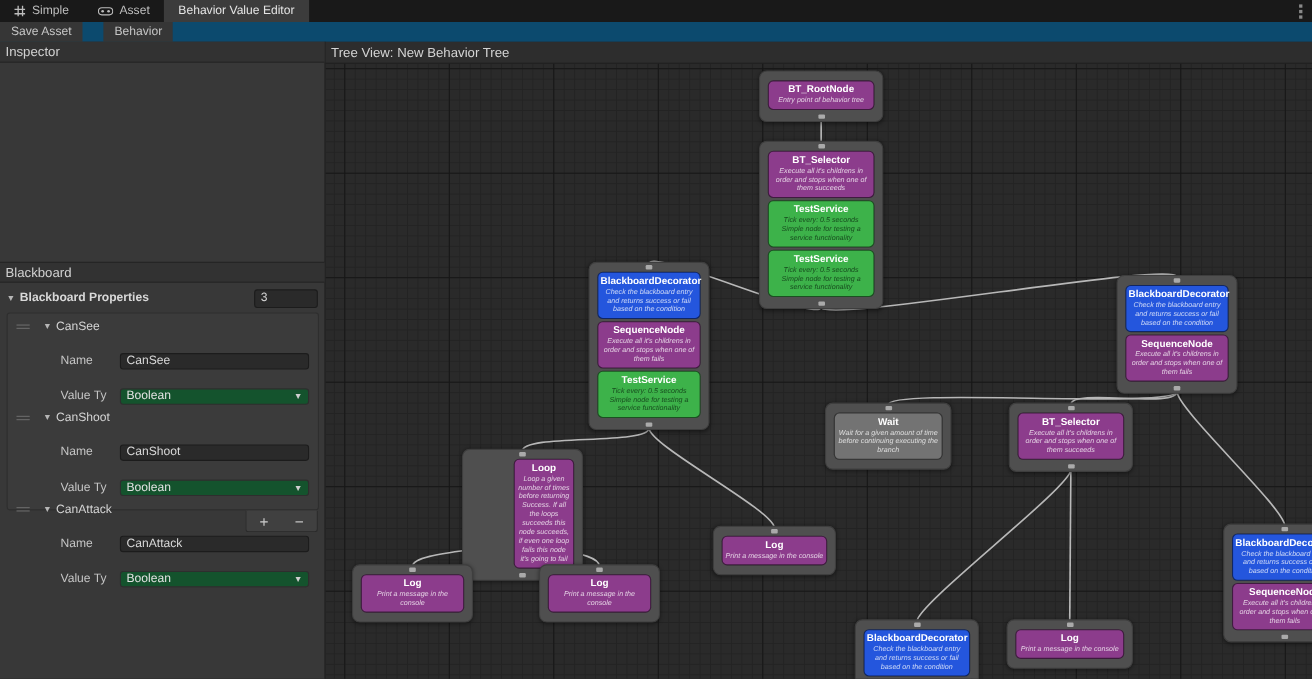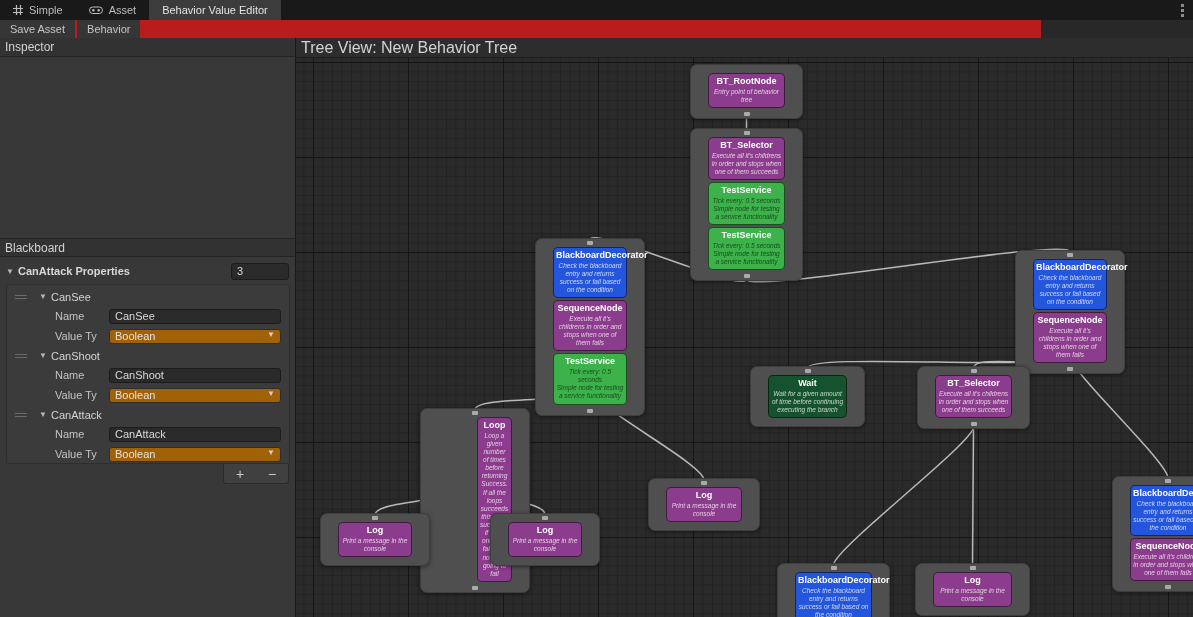--- a/index.html
+++ b/index.html
@@ -6,63 +6,63 @@
   html,body{width:1193px;height:617px;overflow:hidden;background:#282828;
     font-family:"Liberation Sans","DejaVu Sans",sans-serif;color:#d2d2d2;font-size:11px;}
   
   .tabbar{position:absolute;top:0;left:0;width:1193px;height:20px;background:#191919;display:flex;align-items:stretch;}
   .tab{display:flex;align-items:center;gap:6px;padding:0 13px;color:#bdbdbd;cursor:default;}
   .tab.active{background:#3c3c3c;color:#e4e4e4;}
   .tabicon{display:flex;align-items:center;}
   .kebab{position:absolute;right:8px;top:4px;width:4px;display:flex;flex-direction:column;gap:2px;}
   .kebab i{width:3px;height:3px;background:#8a8a8a;display:block;}
   
-  .toolbar{position:absolute;top:20px;left:0;width:1041px;height:18px;background:#b91c1c;display:flex;gap:2px;}
+  .toolbar{position:absolute;top:20px;left:0;width:1193px;height:18px;background:#0c4a6e;display:flex;gap:19px;}
   .tbtn{background:#363636;color:#c6c6c6;padding:0 10px;display:flex;align-items:center;font-size:11px;}
   
   .left-panel{position:absolute;top:38px;left:0;width:296px;height:579px;background:#383838;border-right:1px solid #1a1a1a;}
   .panel-header{position:absolute;left:0;width:100%;height:19px;background:#323232;border-bottom:1px solid #242424;
     display:flex;align-items:center;padding:0 5px;color:#d2d2d2;font-size:12px;}
   .bb-header{top:200px;border-top:1px solid #242424;}
   .props-row{position:absolute;top:223px;left:0;width:100%;height:20px;display:flex;align-items:center;padding:0 6px;}
   .fold{color:#b6b6b6;font-size:8px;width:12px;flex:none;}
   .props-row .plabel{font-weight:bold;color:#d8d8d8;flex:1;}
   .count-field{width:58px;height:17px;background:#2a2a2a;border:1px solid #1c1c1c;border-radius:3px;
     color:#d8d8d8;font-size:11px;padding:0 5px;font-family:inherit;}
   .bb-list{position:absolute;top:246px;left:6px;width:284px;height:180px;background:#3b3b3b;
     border:1px solid #2e2e2e;border-radius:3px;padding-top:2px;}
   .entry-head{display:flex;align-items:center;height:19px;padding-left:8px;}
   .drag-handle{width:12px;flex:none;margin-right:12px;}
   .drag-handle i{display:block;height:1px;background:#6a6a6a;margin:2px 0;}
   .entry-head .elabel{color:#d4d4d4;}
-  .prop-row{display:flex;align-items:center;height:20px;padding:0 8px 0 48px;}
+  .prop-row{display:flex;align-items:center;height:20px;padding:0 8px 0 48px;margin-top:12px;}
   .prop-label{width:54px;flex:none;color:#c4c4c4;white-space:nowrap;overflow:hidden;}
   .text-field{flex:1;height:15px;background:#2a2a2a;border:1px solid #1c1c1c;border-radius:3px;
     color:#d8d8d8;font-size:11px;padding:0 5px;font-family:inherit;min-width:0;}
-  .dropdown{flex:1;height:15px;background:#a16207;border:1px solid #2e2e2e;border-radius:3px;
-    color:#e2e2e2;display:flex;align-items:flex-start;padding:0 5px;position:relative;}
+  .dropdown{flex:1;height:15px;background:#14532d;border:1px solid #2e2e2e;border-radius:3px;
+    color:#e2e2e2;display:flex;align-items:center;padding:0 5px;position:relative;}
   .dropdown .caret{position:absolute;right:5px;font-size:8px;color:#cfcfcf;}
   .list-footer{position:absolute;top:426px;right:6px;width:66px;height:20px;background:#404040;
     border:1px solid #2a2a2a;border-top:none;border-radius:0 0 3px 3px;display:flex;}
   .list-footer .fbtn{flex:1;display:flex;align-items:center;justify-content:center;color:#cccccc;
     font-size:14px;line-height:1;cursor:default;}
   
   .tree-header{position:absolute;top:38px;left:296px;width:897px;height:20px;background:#2d2d2d;
-    border-bottom:1px solid #1e1e1e;display:flex;align-items:center;padding:0 5px;color:#d4d4d4;font-size:16px;}
+    border-bottom:1px solid #1e1e1e;display:flex;align-items:center;padding:0 5px;color:#d4d4d4;font-size:12px;}
   .graph{position:absolute;top:58px;left:296px;width:897px;height:559px;overflow:hidden;background-color:#2a2a2a;
     background-image:
       linear-gradient(#161616 1px,transparent 1px),
       linear-gradient(90deg,#161616 1px,transparent 1px),
       linear-gradient(#232323 1px,transparent 1px),
       linear-gradient(90deg,#232323 1px,transparent 1px);
     background-size:95px 95px,95px 95px,9.5px 9.5px,9.5px 9.5px;
     background-position:17px 4px;}
   .edges{position:absolute;top:0;left:0;}
   .bt-node{position:absolute;background:#4f4f4f;border:1px solid #3e3e3e;border-radius:7px;
-    box-shadow:0 1px 4px rgba(0,0,0,.45);padding:8px 12px 8px;}
+    box-shadow:0 1px 4px rgba(0,0,0,.45);padding:8px 2px 8px;}
   .port{position:absolute;left:50%;margin-left:-3px;width:6px;height:4px;background:#aaaaaa;
     border-radius:1px;}
   .port-in{top:2px}.port-out{bottom:2px}
   .block{margin:0 5px 2px;border:1px solid rgba(0,0,0,.55);border-radius:5px;padding:2px 2px 3px;text-align:center;}
   .block:last-child{margin-bottom:0}
   .block .ntitle{font-size:9px;font-weight:bold;color:#ffffff;line-height:1.3;}
   .block .nsub,.block .ndesc{font-size:6.5px;font-style:italic;line-height:1.25;color:rgba(255,255,255,.75);}
   .block.service .nsub,.block.service .ndesc{color:rgba(10,40,15,.75);}
 </style>
 </head>
@@ -104,21 +104,21 @@
 
 <div class="left-panel">
   <div class="panel-header bb-header">
     <span>Blackboard</span>
   </div>
   <div class="panel-header" style="top:0">
     <span>Inspector</span>
   </div>
   <div class="props-row">
     <span class="fold">▼</span>
-    <span class="plabel">CanAttack Properties</span>
+    <span class="plabel">Blackboard Properties</span>
     <input class="count-field" value="3" style="">
   </div>
   <div class="bb-list" id="bb-list">
       <div class="entry-head">
         <span class="drag-handle">
           <i></i>
           <i></i>
         </span>
         <span class="fold">▼</span>
         <span class="elabel">CanSee</span>
@@ -246,21 +246,21 @@
         <div class="ndesc">Check the blackboard entry and returns success or fail based on the condition</div>
       </div>
       <div class="block composite" style="background: rgb(140, 60, 140);">
         <div class="ntitle">SequenceNode</div>
         <div class="ndesc">Execute all it's childrens in order and stops when one of them fails</div>
       </div>
       <div class="port port-out"></div>
     </div>
     <div class="bt-node" style="left: 454px; top: 308px; width: 115px;">
       <div class="port port-in"></div>
-      <div class="block composite" style="background: #14532d;">
+      <div class="block composite" style="background: #737373;">
         <div class="ntitle">Wait</div>
         <div class="ndesc">Wait for a given amount of time before continuing executing the branch</div>
       </div>
     </div>
     <div class="bt-node" style="left: 621px; top: 308px; width: 113px;">
       <div class="port port-in"></div>
       <div class="block composite" style="background: rgb(140, 60, 140);">
         <div class="ntitle">BT_Selector</div>
         <div class="ndesc">Execute all it's childrens in order and stops when one of them succeeds</div>
       </div>

